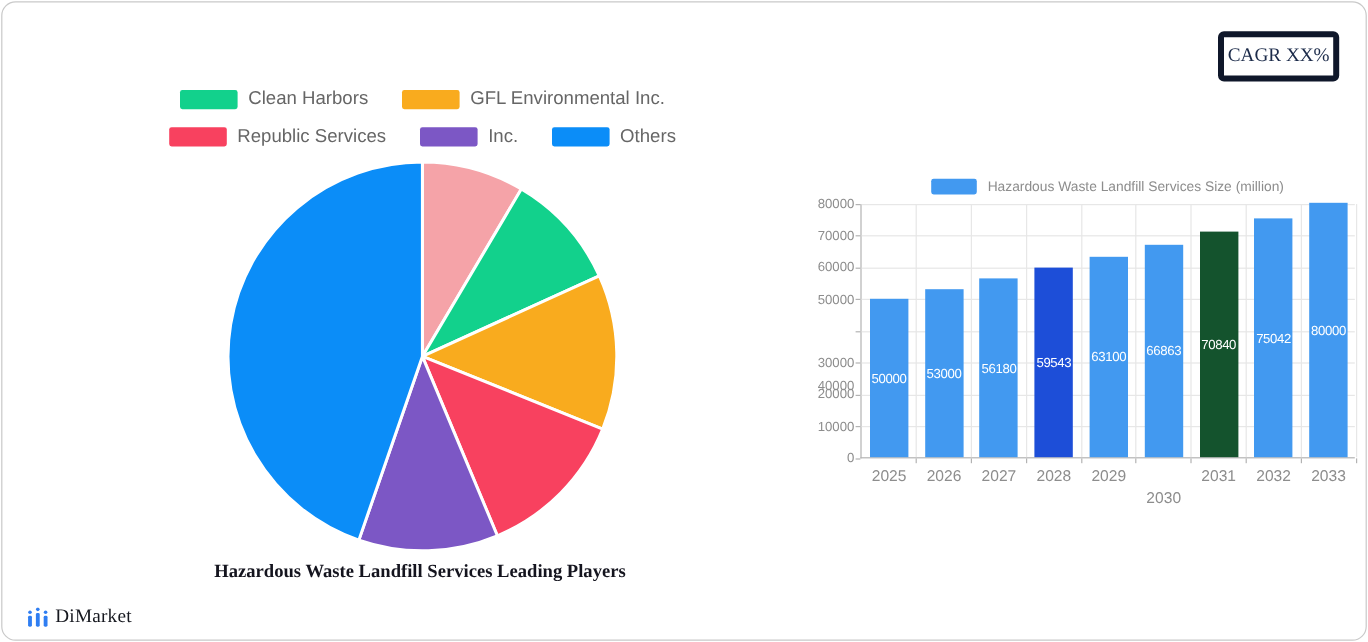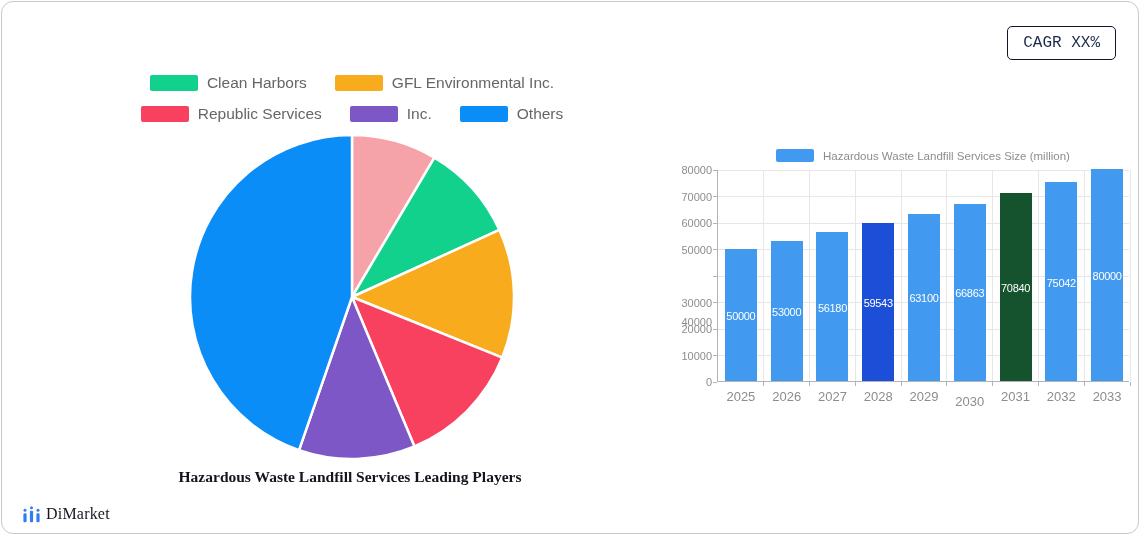--- a/index.html
+++ b/index.html
@@ -5,22 +5,22 @@
   * { margin:0; padding:0; box-sizing:border-box; }
   html,body { background:#ffffff; font-family:"Liberation Sans", sans-serif; }
   .stage { position:relative; width:1140px; height:535px; }
   .card {
     position:absolute; inset:1px; background:#ffffff;
     border:1.5px solid #c9c9c9; border-radius:12px; overflow:hidden;
   }
   
   .cagr-btn {
     position:absolute; top:24px; right:22px; background:#ffffff;
-    border:1px solid #0f172a; border-radius:5px; padding:7px 15px;
-    font-family:Liberation Mono, monospace; font-size:16px; color:#1c2b4a;
+    border:5px solid #0f172a; border-radius:5px; padding:7px 3px;
+    font-family:Liberation Serif, serif; font-size:16px; color:#1c2b4a;
     cursor:pointer;
   }
   
   .legend-block { position:absolute; left:20px; top:72px; width:660px; }
   .legend-row { display:flex; justify-content:center; align-items:center; column-gap:28px; margin-bottom:13px; }
   .legend-item { display:flex; align-items:center; column-gap:9px; cursor:pointer; }
   .legend-swatch { width:48px; height:16px; border-radius:2px; flex:0 0 auto; }
   .legend-label { font-size:15.5px; color:#666666; white-space:nowrap; }
   
   .pie-wrap { position:absolute; left:185px; top:130px; width:330px; height:330px; }
@@ -163,21 +163,21 @@
             <div class="bar-value" style="bottom: 71.8945px; color: rgb(255, 255, 255);">59543</div>
           </div>
           <div class="xtick-label" style="left: 137.333px; width: 45.7778px; top: 219px;">2028</div>
           <div class="bar" style="left: 190px; width: 32px; height: 167.215px; background: rgb(66, 153, 240);">
             <div class="bar-value" style="bottom: 76.6075px; color: rgb(255, 255, 255);">63100</div>
           </div>
           <div class="xtick-label" style="left: 183.111px; width: 45.7778px; top: 219px;">2029</div>
           <div class="bar" style="left: 235.778px; width: 32px; height: 177.187px; background: rgb(66, 153, 240);">
             <div class="bar-value" style="bottom: 81.5935px; color: rgb(255, 255, 255);">66863</div>
           </div>
-          <div class="xtick-label" style="left: 228.889px; width: 45.7778px; top: 224px;">2030</div>
+          <div class="xtick-label" style="left: 228.889px; width: 45.7778px; top: 237px;">2030</div>
           <div class="bar" style="left: 281.556px; width: 32px; height: 187.726px; background: #14532d;">
             <div class="bar-value" style="bottom: 86.863px; color: rgb(255, 255, 255);">70840</div>
           </div>
           <div class="xtick-label" style="left: 274.667px; width: 45.7778px; top: 219px;">2031</div>
           <div class="bar" style="left: 327.333px; width: 32px; height: 198.861px; background: rgb(66, 153, 240);">
             <div class="bar-value" style="bottom: 92.4306px; color: rgb(255, 255, 255);">75042</div>
           </div>
           <div class="xtick-label" style="left: 320.444px; width: 45.7778px; top: 219px;">2032</div>
           <div class="bar" style="left: 373.111px; width: 32px; height: 212px; background: rgb(66, 153, 240);">
             <div class="bar-value" style="bottom: 99px; color: rgb(255, 255, 255);">80000</div>

